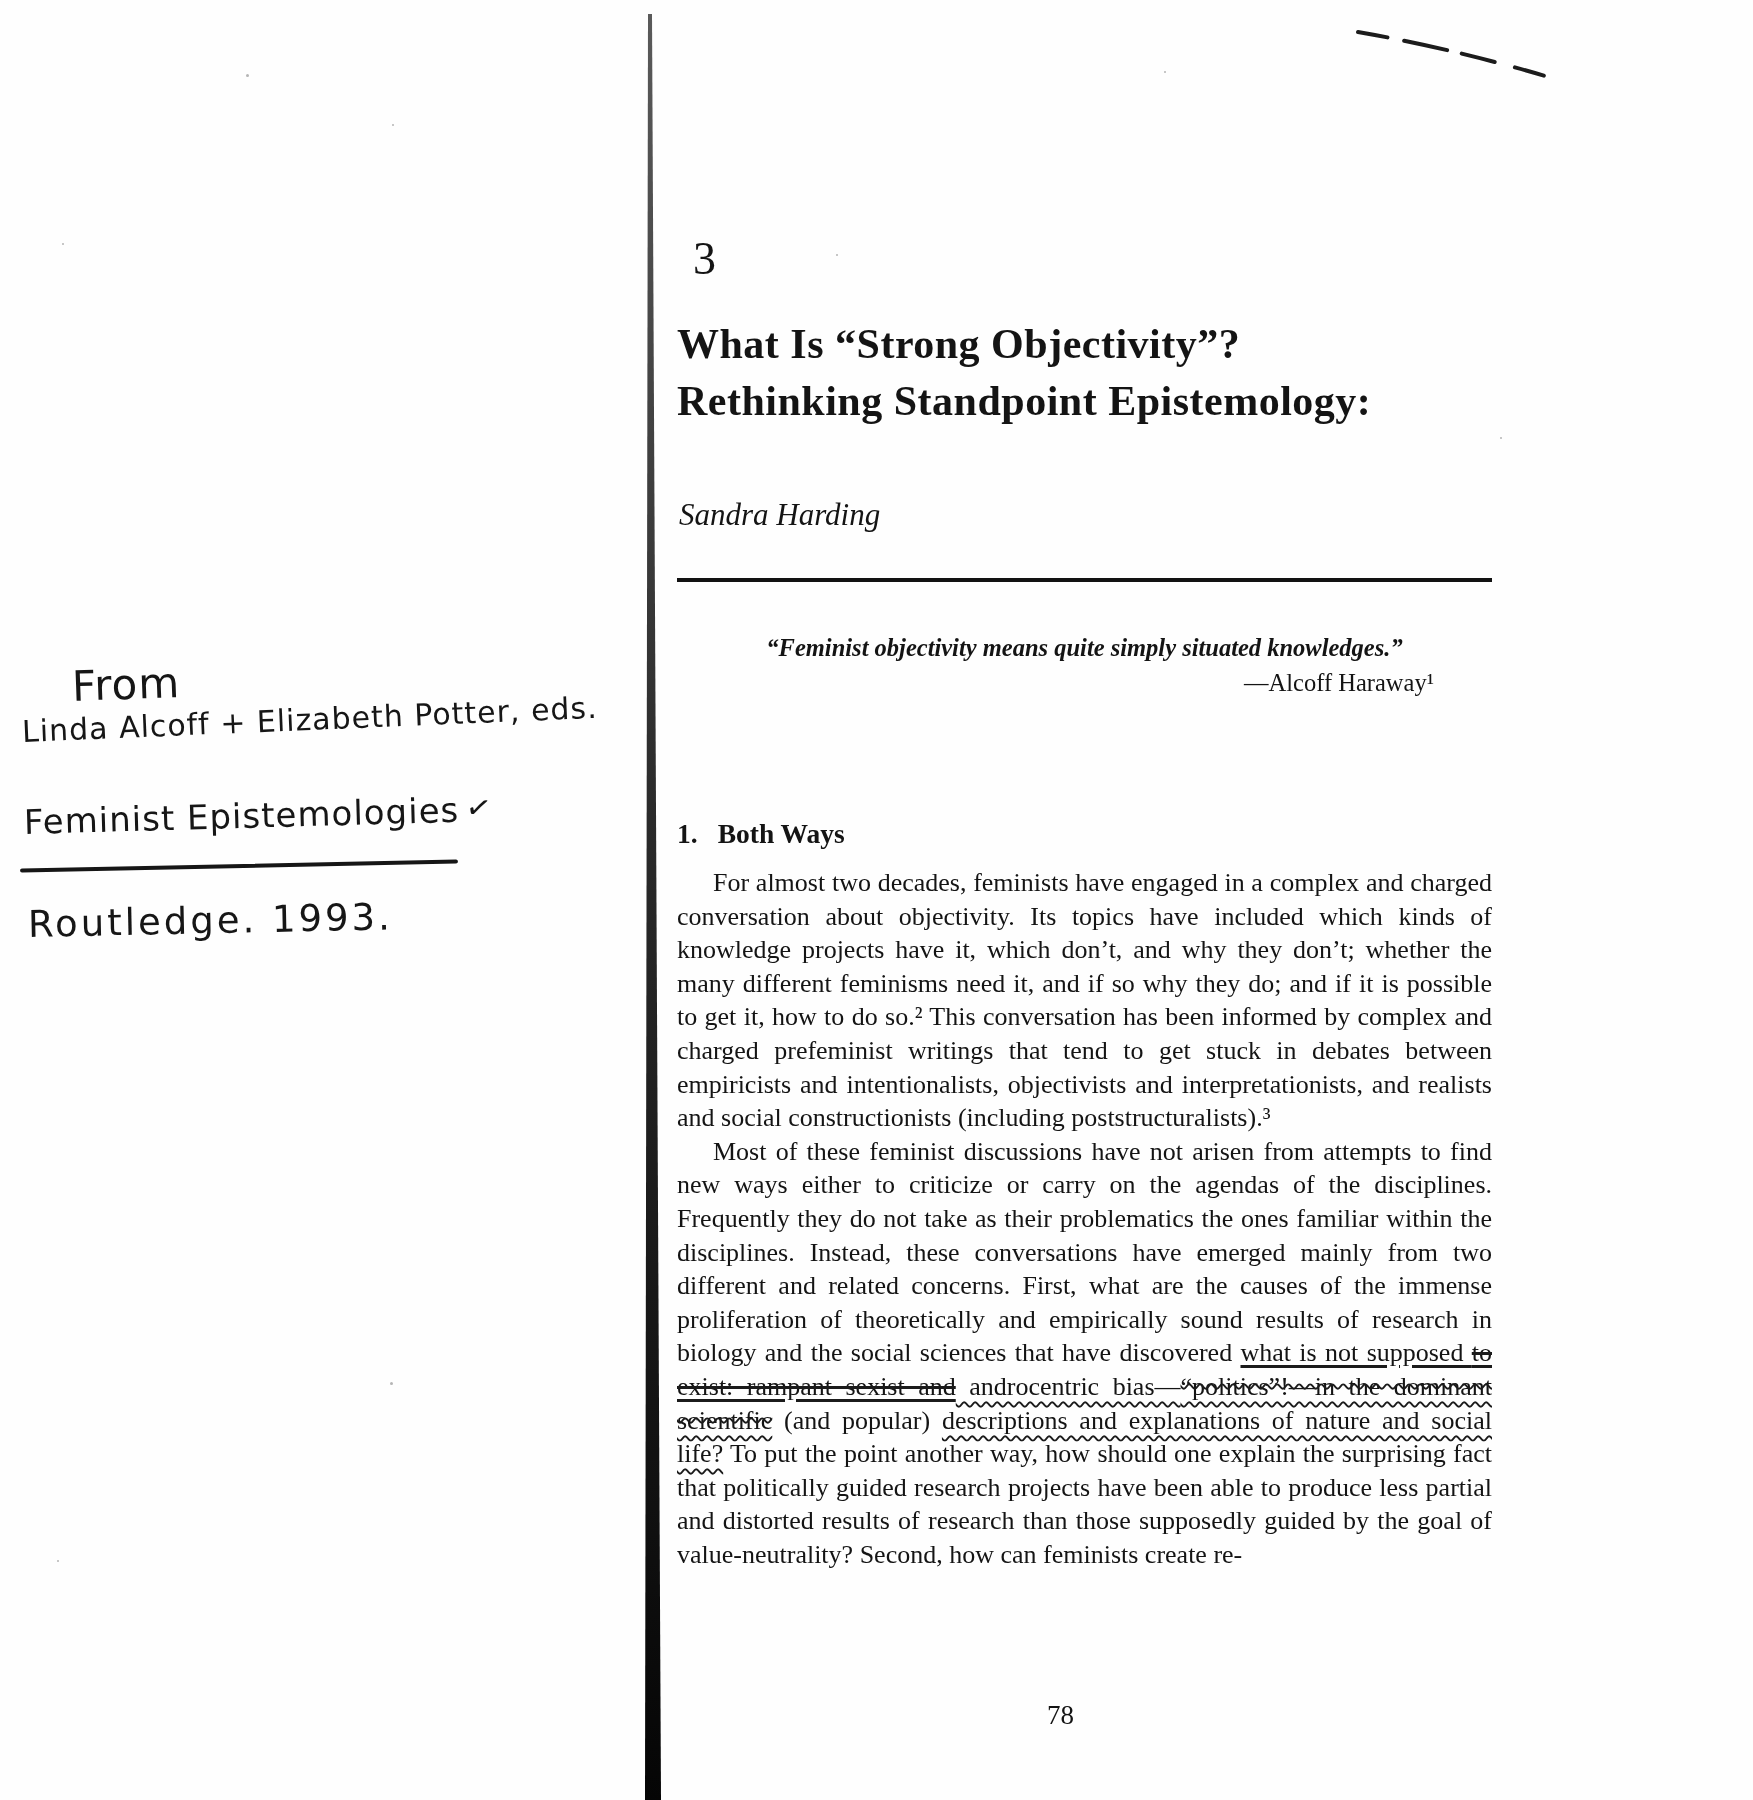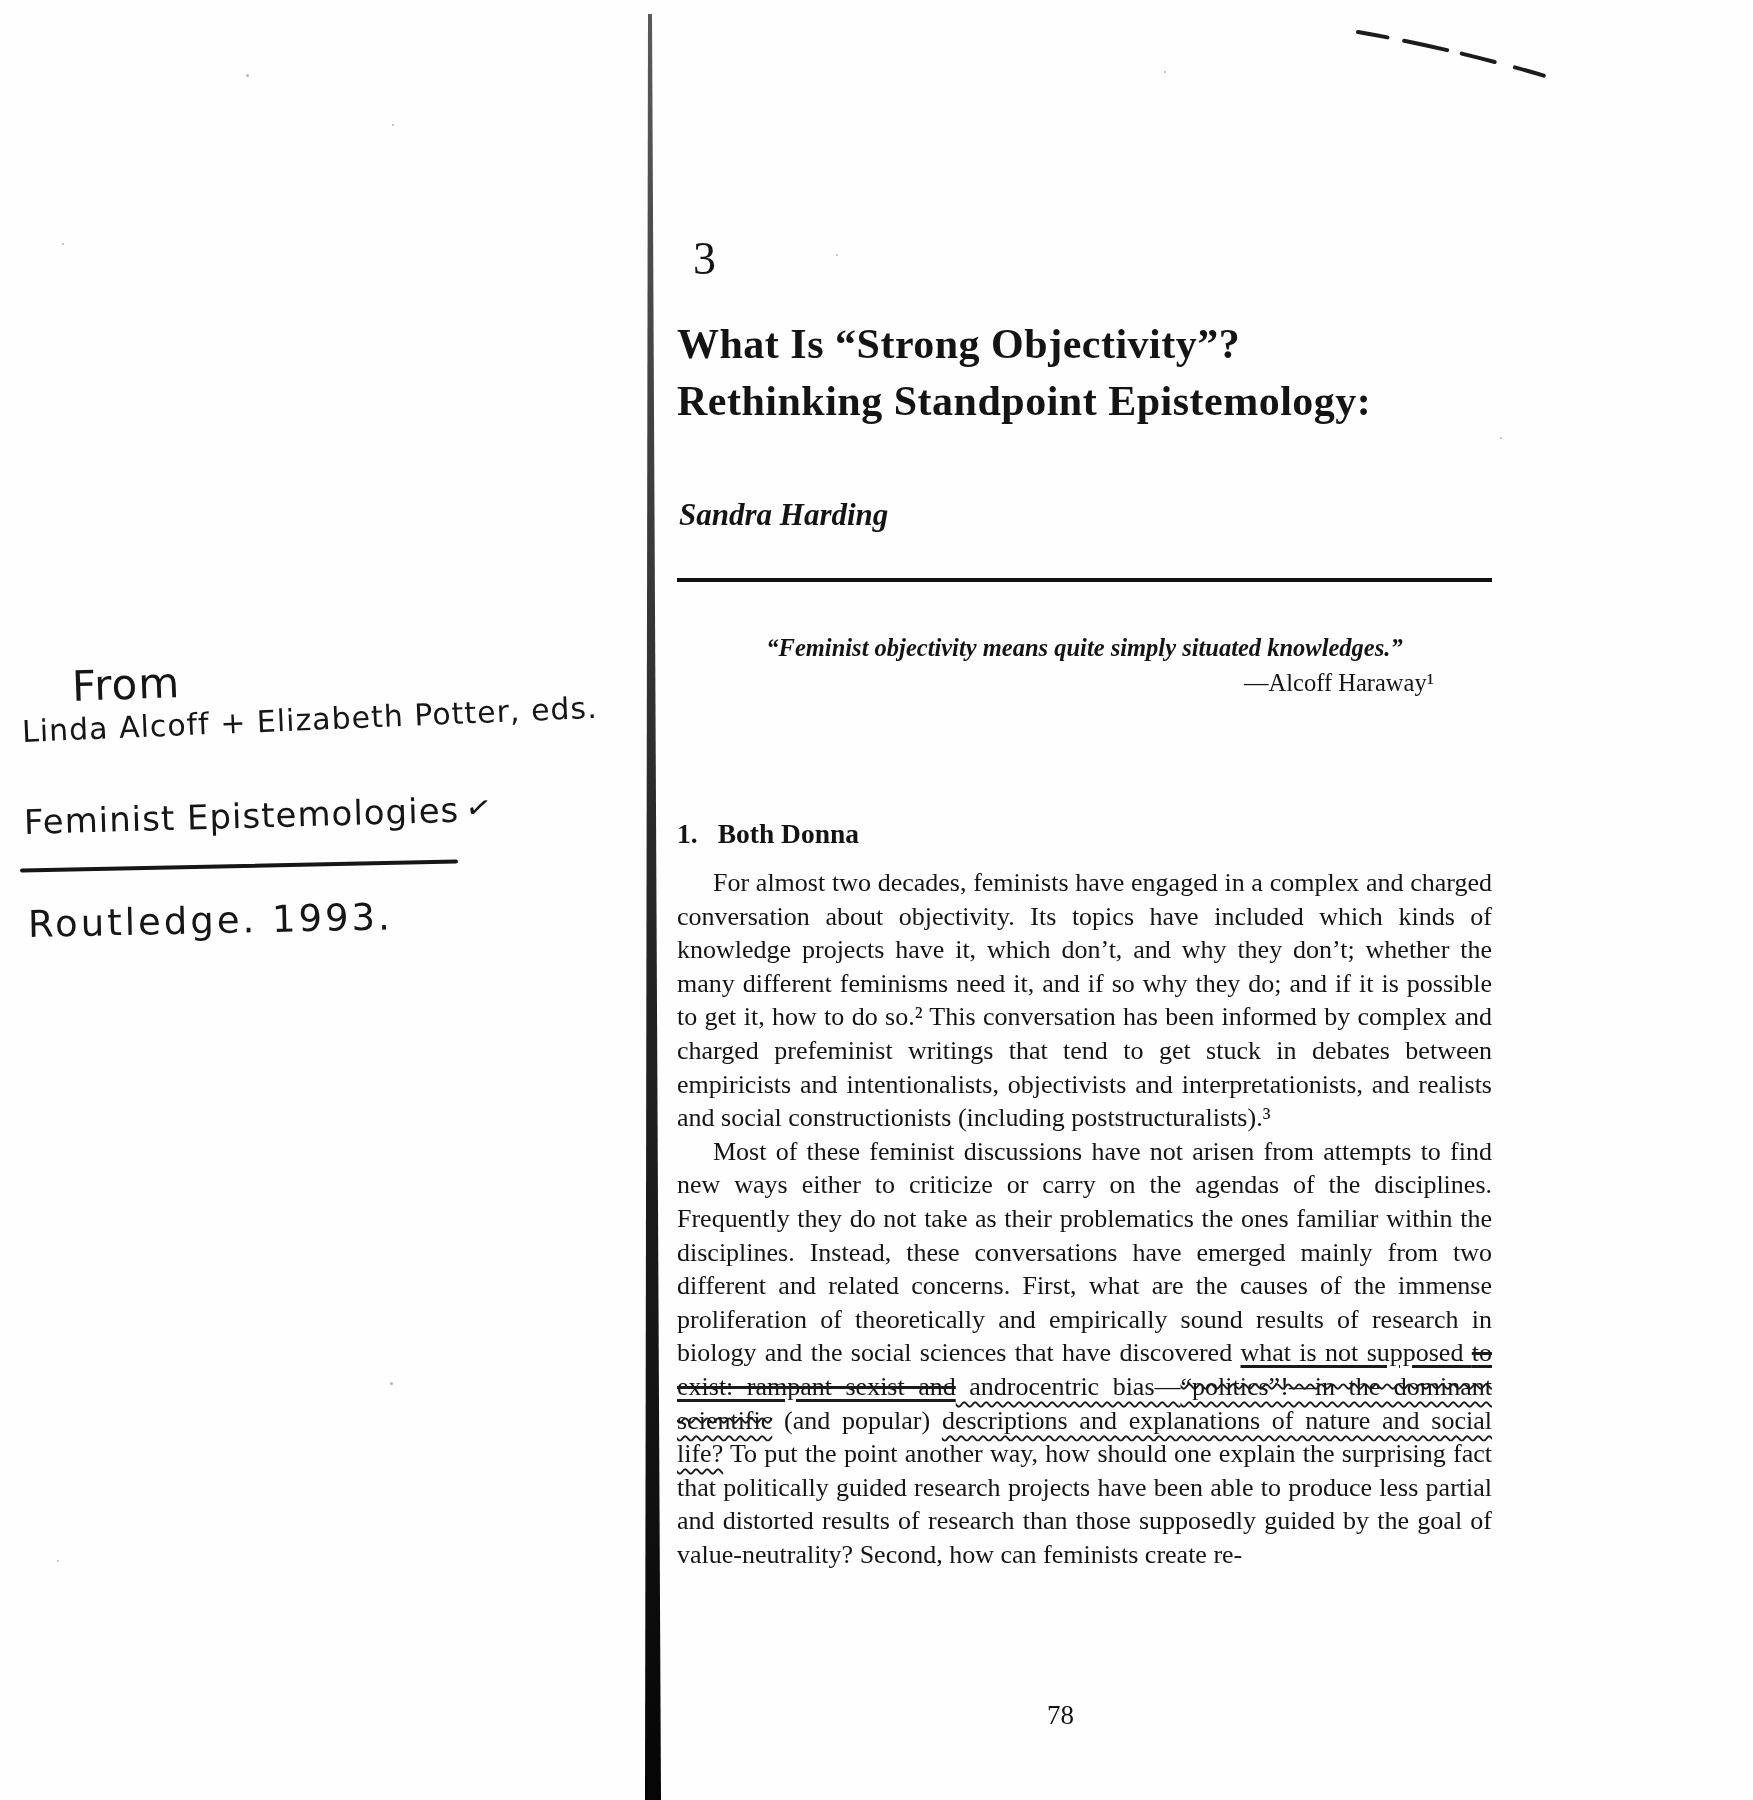--- a/index.html
+++ b/index.html
@@ -30,21 +30,21 @@
   .hand-booktitle { left: 24px;  top: 802px; font-size: 34px; transform: rotate(-1.6deg); transform-origin: left center; }
   .hand-underline { position: absolute; left: 20px; top: 864px; width: 438px; height: 4px; background: #161616; transform: rotate(-1.2deg); border-radius: 2px; }
   .hand-check     { left: 466px; top: 790px; font-size: 30px; transform: rotate(10deg); }
   .hand-publisher { left: 28px;  top: 903px; font-size: 37px; transform: rotate(-1.2deg); transform-origin: left center; letter-spacing: 3px; }
 
   
   .print-column { position: absolute; left: 677px; top: 0; width: 815px; height: 1800px; }
 
   .chapter-number { position: absolute; top: 232px; left: 16px; font-size: 46px; }
   .chapter-title  { position: absolute; top: 316px; left: 0; font-size: 42px; font-weight: bold; line-height: 57px; letter-spacing: .5px; }
-  .author         { position: absolute; top: 497px; left: 2px; font-size: 31px; font-style: italic; font-weight: bold; }
+  .author         { position: absolute; top: 497px; left: 2px; font-size: 31px; font-style: italic; }
   .title-rule     { position: absolute; top: 578px; left: 0; width: 815px; height: 4px; background: #121212; }
 
   .epigraph        { position: absolute; top: 634px; left: 0; width: 815px; }
   .epigraph-quote  { text-align: center; font-size: 24.5px; font-style: italic; font-weight: bold; }
   .epigraph-attrib { text-align: right; padding-right: 58px; font-size: 24.5px; margin-top: 7px; }
 
   .section-heading { position: absolute; top: 818px; left: 0; font-size: 27.5px; font-weight: bold; }
   .section-heading .sec-num { margin-right: 20px; }
 
   .body-text { position: absolute; top: 866px; left: 0; width: 815px; font-size: 26px; line-height: 33.6px; text-align: justify; }
@@ -105,21 +105,21 @@
 
     <div class="author">Sandra Harding</div>
 
     <div class="title-rule"></div>
 
     <div class="epigraph">
       <div class="epigraph-quote">“Feminist objectivity means quite simply situated knowledges.”</div>
       <div class="epigraph-attrib">—Alcoff Haraway¹</div>
     </div>
 
-    <div class="section-heading"><span class="sec-num">1.</span><span>Both Donna</span></div>
+    <div class="section-heading"><span class="sec-num">1.</span><span>Both Ways</span></div>
 
     <div class="body-text">
       <p><span>For almost two decades, feminists have engaged in a complex and charged conversation about objectivity. Its topics have included which kinds of knowledge projects have it, which don’t, and why they don’t; whether the many different feminisms need it, and if so why they do; and if it is possible to get it, how to do so.² This conversation has been informed by complex and charged prefeminist writings that tend to get stuck in debates between empiricists and intentionalists, objectivists and interpretationists, and realists and social constructionists (including poststructuralists).³</span></p>
       <p><span>Most of these feminist discussions have </span><span class="it">not</span><span> arisen from attempts to find new ways either to criticize or carry on the agendas of the disciplines. Frequently they do not take as their problematics the ones familiar within the disciplines. Instead, these conversations have emerged mainly from two different and related concerns. First, what are the causes of the immense proliferation of theoretically and empirically sound results of research in biology and the social sciences that have discovered </span><span class="pen-u">what is not supposed </span><span class="pen-us">to exist: rampant sexist and</span><span class="pen-w"> androcentric bias—</span><span class="pen-ws">“politics”!—in the dominant scientific</span><span> (and popular) </span><span class="pen-w">descriptions and explanations of nature and social life?</span><span> To put the point another way, how should one explain the surprising fact that politically guided research projects have been able to produce less partial and distorted results of research than those supposedly guided by the goal of value-neutrality? Second, how can feminists create re-</span></p>
     </div>
 
     <div class="page-number">78</div>
 
   </div>
 

